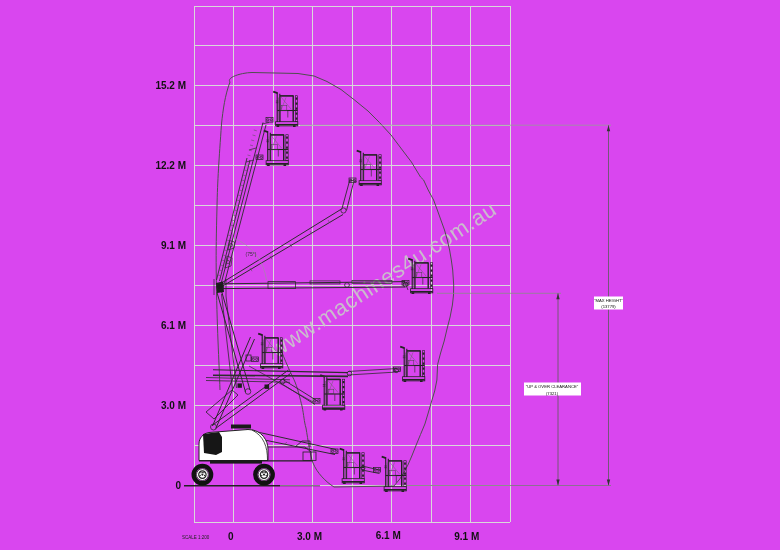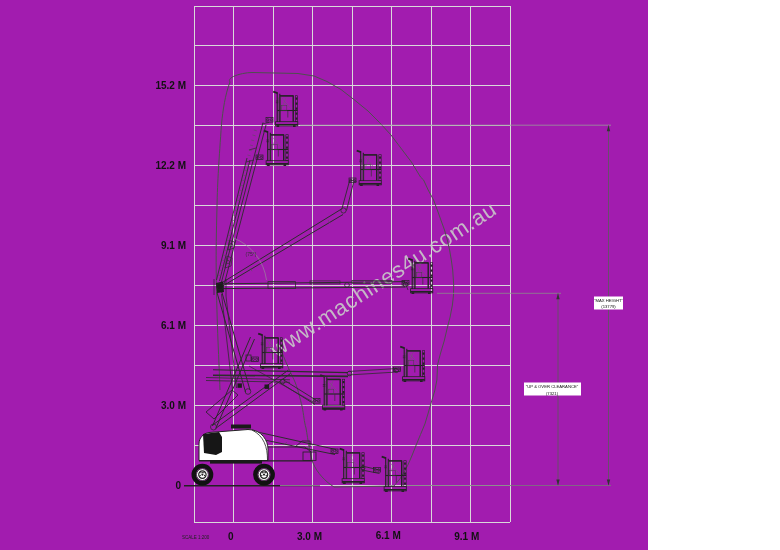--- a/index.html
+++ b/index.html
@@ -1,16 +1,16 @@
 <!DOCTYPE html>
 <html><head>
 <meta charset="utf-8">
 <style>
   html,body{margin:0;padding:0;background:#ffffff;}
-  #stage{position:relative;width:648px;height:550px;background:#a21caf;overflow:hidden;
+  #stage{position:relative;width:780px;height:550px;background:#d946ef;overflow:hidden;
          font-family:"Liberation Sans", sans-serif;}
   svg{position:absolute;left:0;top:0;}
 </style>
 </head>
 <body>
 <div id="stage">
 <svg width="780" height="550" viewBox="0 0 780 550">
 
   <g stroke="#d9d9d9" stroke-width="1" shape-rendering="crispEdges">
 

